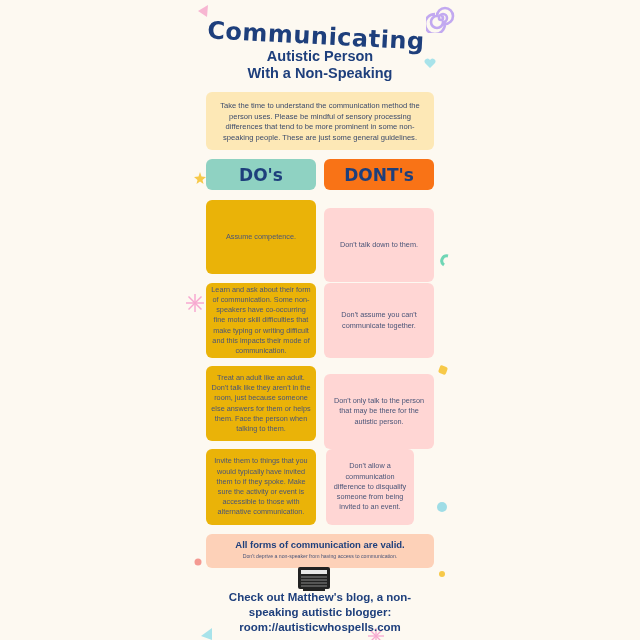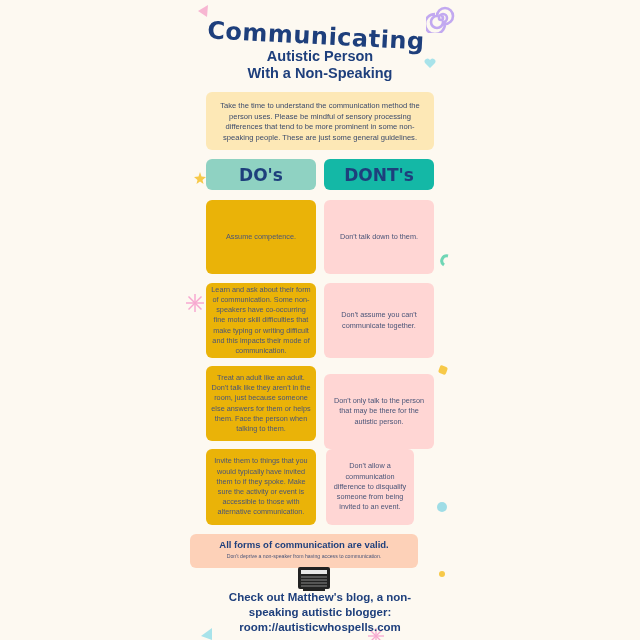--- a/index.html
+++ b/index.html
@@ -12,28 +12,28 @@
   .title-sub { position: absolute; left: 200px; top: 46px; width: 240px; text-align: center;
     font-family: "Liberation Sans", sans-serif; font-weight: bold; font-size: 14.5px; line-height: 17px; color: #1e3f7c; }
 
   .intro { position: absolute; left: 206px; top: 92px; width: 228px; height: 58px; background: #fde8b6;
     border-radius: 6px; padding: 9px 6px; text-align: center; font-family: "Liberation Sans", sans-serif;
     font-size: 7.6px; line-height: 10.5px; color: #3b4a6b; }
 
   .hdr { position: absolute; top: 159px; height: 31px; border-radius: 6px; display: flex; align-items: center;
     justify-content: center; font-family: "DejaVu Sans", sans-serif; font-weight: bold; font-size: 17px; color: #1e3f7c; }
   .hdr-do { left: 206px; width: 110px; background: #8fd2c2; }
-  .hdr-dont { left: 324px; width: 110px; background: #14b8a6; }
+  .hdr-dont { left: 324px; width: 110px; background: #f97316; }
 
   .card { position: absolute; border-radius: 6px; display: flex; align-items: center; justify-content: center;
     text-align: center; font-family: "Liberation Sans", sans-serif; font-size: 7.3px; line-height: 10.2px; color: #4a5578; padding: 3px 5px; }
   .do { background: #eab308; left: 206px; width: 110px; }
   .dont { background: #ffd6d4; left: 324px; width: 110px; }
 
-  .valid { position: absolute; left: 190px; top: 534px; width: 228px; height: 34px; background: #fdd1b8;
+  .valid { position: absolute; left: 206px; top: 534px; width: 228px; height: 34px; background: #fdd1b8;
     border-radius: 6px; text-align: center; padding-top: 5px; }
   .valid-title { font-family: "Liberation Sans", sans-serif; font-weight: bold; font-size: 9.5px; color: #1e3f7c; }
   .valid-sub { font-family: "Liberation Sans", sans-serif; font-size: 5.2px; color: #4a5578; margin-top: 3px; }
 
   .device { position: absolute; left: 297px; top: 566px; width: 34px; height: 26px; }
   .cta { position: absolute; left: 200px; top: 590px; width: 240px; text-align: center;
     font-family: Liberation Sans, sans-serif; font-weight: bold; font-size: 11.5px; line-height: 15px; color: #1e3f7c; }
 
   .deco { position: absolute; }
 </style>
@@ -92,21 +92,21 @@
   <div>Autistic Person</div>
   <div>With a Non-Speaking</div>
 </div>
 
 <div class="intro">Take the time to understand the communication method the person uses. Please be mindful of sensory processing differences that tend to be more prominent in some non-speaking people. These are just some general guidelines.</div>
 
 <div class="hdr hdr-do">DO's</div>
 <div class="hdr hdr-dont">DONT's</div>
 
 <div class="card do" style="top:200px;height:74px">Assume competence.</div>
-<div class="card dont" style="top:200px;height:74px">Don't talk down to them.</div>
+<div class="card dont" style="top:208px;height:74px">Don't talk down to them.</div>
 
 <div class="card do" style="top:283px;height:75px">Learn and ask about their form of communication. Some non-speakers have co-occurring fine motor skill difficulties that make typing or writing difficult and this impacts their mode of communication.</div>
 <div class="card dont" style="top:283px;height:75px">Don't assume you can't communicate together.</div>
 
 <div class="card do" style="top:366px;height:75px">Treat an adult like an adult. Don't talk like they aren't in the room, just because someone else answers for them  or helps them. Face the person when talking to them.</div>
 <div class="card dont" style="top:374px;height:75px">Don't only talk to the person that may be there for the autistic person.</div>
 
 <div class="card do" style="top:449px;height:76px">Invite them to things that you would typically have invited them to if they spoke. Make sure the activity or event is accessible to those with alternative communication.</div>
 <div class="card dont" style="top:449px;height:76px;left:326px;width:88px">Don't allow a communication difference to disqualify someone from being invited to an event.</div>
 

